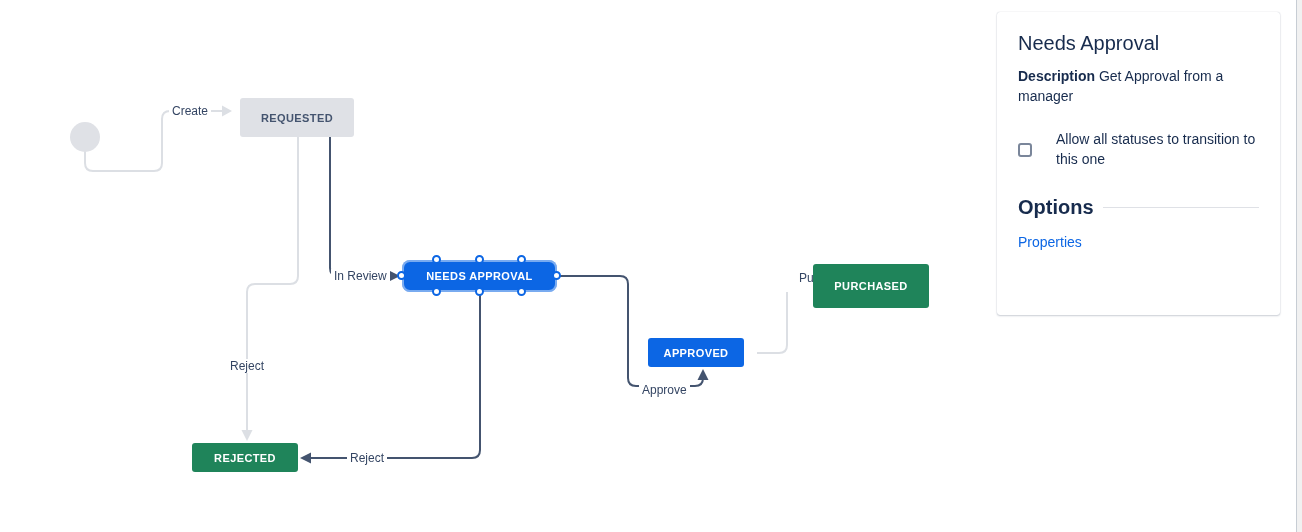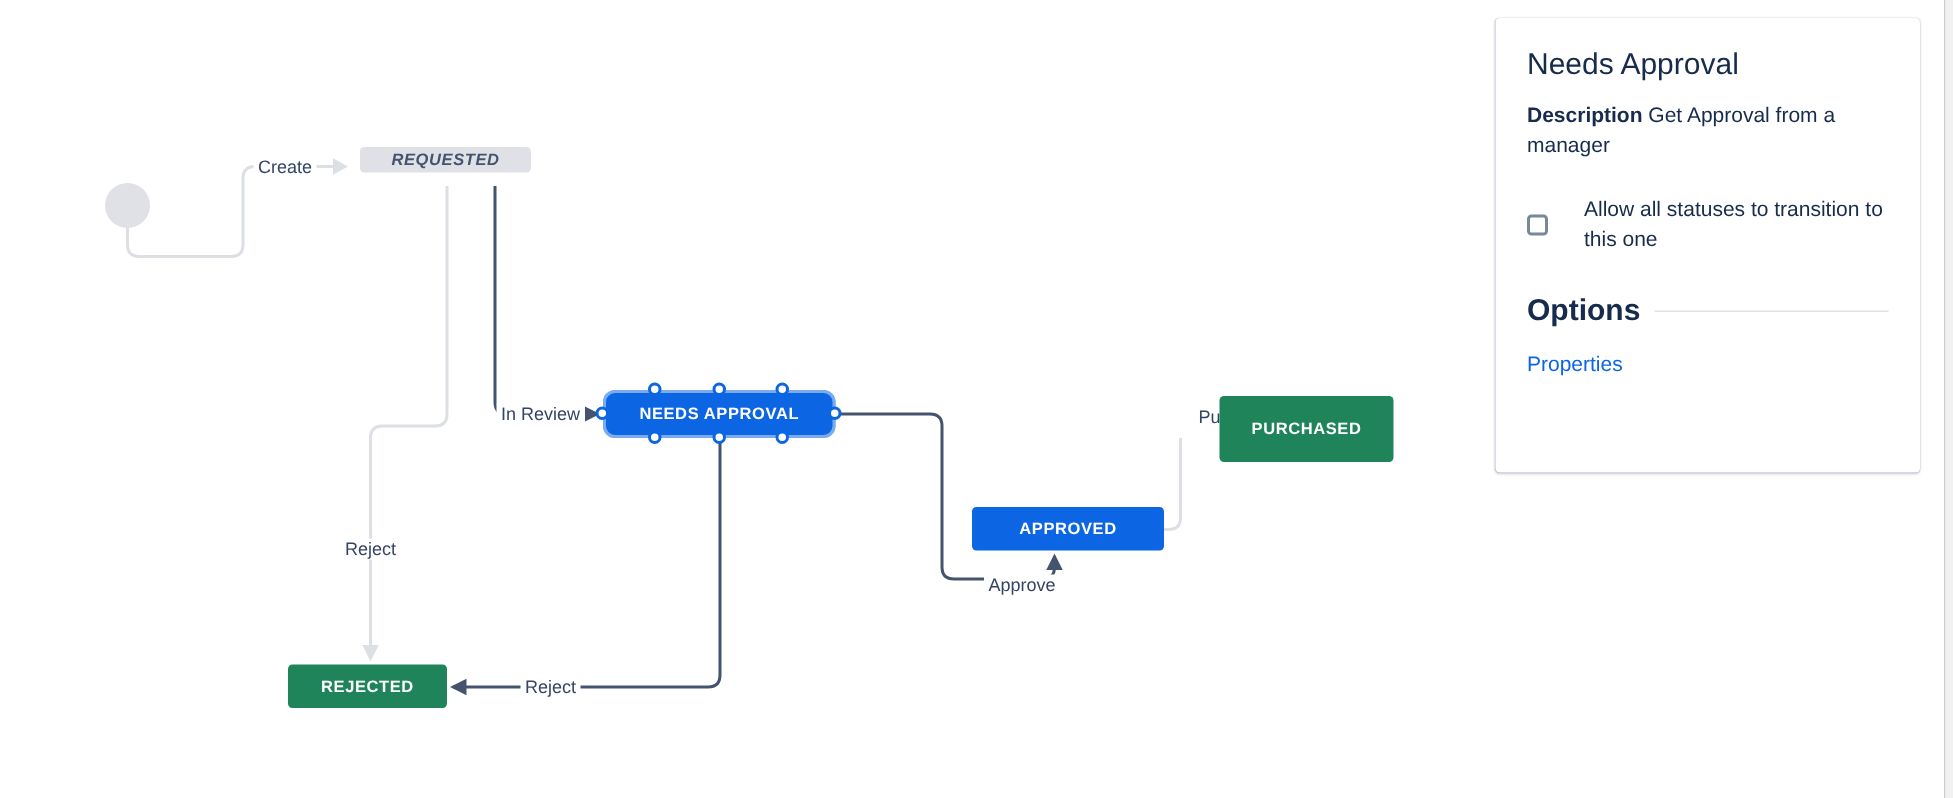--- a/index.html
+++ b/index.html
@@ -84,38 +84,38 @@
     <g>
       <path class="edge edge--dark" d="M480 294 V450 Q480 458 472 458 H302"></path>
       <polygon class="arrow--dark" points="311,452.5 311,463.5 300,458"></polygon>
     </g>
   </svg>
 
   <div class="start-node"></div>
 
   <div class="edge-label" style="left:169px;top:104px;">Create</div>
   <div class="edge-label" style="left:331px;top:269px;">In Review</div>
-  <div class="edge-label" style="left:656px;top:383px;">Approve</div>
+  <div class="edge-label" style="left:639px;top:383px;">Approve</div>
   <div class="edge-label" style="left:796px;top:271px;">Purchase</div>
   <div class="edge-label" style="left:227px;top:359px;">Reject</div>
   <div class="edge-label" style="left:347px;top:451px;">Reject</div>
 
-  <div class="status status--gray" style="left:240px;top:98px;width:114px;height:17px;font-style:italic;">REQUESTED</div>
+  <div class="status status--gray" style="left:240px;top:98px;width:114px;height:39px;">REQUESTED</div>
 
   <div class="status status--blue status--selected" style="left:402px;top:260px;width:155px;height:32px;">NEEDS APPROVAL</div>
   <div class="handle" style="left:432px;top:255px;"></div>
   <div class="handle" style="left:475px;top:255px;"></div>
   <div class="handle" style="left:517px;top:255px;"></div>
   <div class="handle" style="left:432px;top:287px;"></div>
   <div class="handle" style="left:475px;top:287px;"></div>
   <div class="handle" style="left:517px;top:287px;"></div>
   <div class="handle" style="left:397px;top:271px;"></div>
   <div class="handle" style="left:552px;top:271px;"></div>
 
-  <div class="status status--blue" style="left:648px;top:338px;width:128px;height:29px;">APPROVED</div>
+  <div class="status status--blue" style="left:648px;top:338px;width:96px;height:29px;">APPROVED</div>
 
   <div class="status status--green" style="left:813px;top:264px;width:116px;height:44px;">PURCHASED</div>
 
   <div class="status status--green" style="left:192px;top:443px;width:106px;height:29px;">REJECTED</div>
 
   <div class="panel">
     <h2>Needs Approval</h2>
     <p class="desc">
       <span class="b">Description</span>
       <span>Get Approval from a manager</span>

